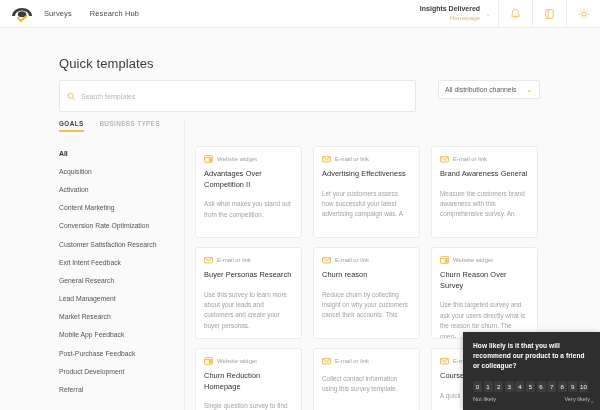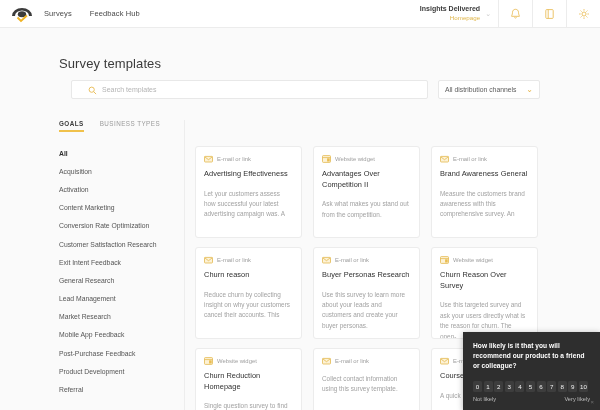--- a/index.html
+++ b/index.html
@@ -47,23 +47,23 @@
   
   .page { position: absolute; top: 28px; left: 0; width: 600px; height: 382px; }
   .page-title {
     position: absolute; left: 59px; top: 28px;
     font-size: 13px; color: #3b3b3b; letter-spacing: .1px;
   }
 
   
   .search-row { position: absolute; left: 59px; top: 52px; width: 481px; display: flex; }
   .search-box {
-    width: 357px; height: 19px;
+    width: 357px; height: 32px;
     background: #fff; border: 1px solid #e8e8e8; border-radius: 2px;
-    display: flex; align-items: center; gap: 5px; padding: 0 16px; margin-left: 12px;
+    display: flex; align-items: center; gap: 5px; padding: 0 7px;
   }
   .search-box input {
     border: 0; outline: 0; background: transparent;
     font-family: "Liberation Sans", sans-serif;
     font-size: 7px; color: #8a8a8a; flex: 1;
   }
   .search-box input::placeholder { color: #b4b4b4; }
   .dd {
     margin-left: auto; width: 102px; height: 19px;
     background: #fff; border: 1px solid #e8e8e8; border-radius: 2px;
@@ -146,21 +146,21 @@
   <div class="topbar">
     <div class="logo">
       <svg width="24" height="18" viewBox="0 0 24 18" aria-hidden="true">
         <path d="M2 11 A10 8 0 0 1 22 11 L19 11 A7 5.5 0 0 0 5 11 Z" fill="#3b3b3b"></path>
         <ellipse cx="12" cy="9.2" rx="4.2" ry="3" fill="#3b3b3b"></ellipse>
         <polyline points="7.5,12.5 11,16 17,10.5" fill="none" stroke="#f0b323" stroke-width="1.8"></polyline>
       </svg>
     </div>
     <div class="nav-links">
       <div class="nav-link">Surveys</div>
-      <div class="nav-link">Feedback Hub</div>
+      <div class="nav-link">Research Hub</div>
     </div>
 
     <div class="topbar-right">
       <div class="account">
         <div class="account-text">
           <div class="account-name">Insights Delivered</div>
           <div class="account-sub">Homepage</div>
         </div>
         <span class="chev">⌄</span>
       </div>
@@ -198,21 +198,21 @@
                 <line x1="3.6" y1="8.4" x2="2.6" y2="9.4"></line>
             </g>
           </svg>
         </span>
       </div>
     </div>
   </div>
 
   <div class="page">
 
-    <div class="page-title">Survey templates</div>
+    <div class="page-title">Quick templates</div>
 
     <div class="search-row">
       <div class="search-box">
         <span>
           <svg width="9" height="9" viewBox="0 0 9 9" aria-hidden="true">
             <circle cx="3.7" cy="3.7" r="2.6" fill="none" stroke="#e8b94f" stroke-width="0.9"></circle>
             <line x1="5.7" y1="5.7" x2="8.1" y2="8.1" stroke="#e8b94f" stroke-width="0.9"></line>
           </svg>
         </span>
         <input type="text" placeholder="Search templates" style="">
@@ -245,81 +245,81 @@
           <div class="side-item">Product Development</div>
           <div class="side-item">Referral</div>
         </div>
     </div>
 
     <div class="cards" id="cards">
         <div class="card">
           <div class="badge">
             <span class="badge-ic">
               <svg width="9" height="8" viewBox="0 0 9 8" aria-hidden="true">
-                <rect x="0.5" y="1.4" width="8" height="5.6" rx="0.7" fill="#fdf2d6" stroke="#e3b94f" stroke-width="0.8"></rect>
-                <polyline points="0.7,1.8 4.5,4.7 8.3,1.8" fill="none" stroke="#e3b94f" stroke-width="0.8"></polyline>
-              </svg>
-            </span>
-            <span class="badge-label">E-mail or link</span>
-          </div>
-          <div class="card-title">Advertising Effectiveness</div>
-          <div class="card-desc">Let your customers assess how successful your latest advertising campaign was. A</div>
-        </div>
-        <div class="card">
-          <div class="badge">
-            <span class="badge-ic">
-              <svg width="9" height="8" viewBox="0 0 9 8" aria-hidden="true">
                 <rect x="0.5" y="0.6" width="8" height="6.8" rx="0.8" fill="#fdf2d6" stroke="#e3b94f" stroke-width="0.8"></rect>
                 <line x1="0.5" y1="2.6" x2="8.5" y2="2.6" stroke="#e3b94f" stroke-width="0.8"></line>
                 <rect x="5.1" y="3.3" width="2.6" height="3.2" fill="#e9bd52"></rect>
               </svg>
             </span>
             <span class="badge-label">Website widget</span>
           </div>
           <div class="card-title">Advantages Over Competition II</div>
           <div class="card-desc">Ask what makes you stand out from the competition.</div>
         </div>
         <div class="card">
           <div class="badge">
             <span class="badge-ic">
               <svg width="9" height="8" viewBox="0 0 9 8" aria-hidden="true">
                 <rect x="0.5" y="1.4" width="8" height="5.6" rx="0.7" fill="#fdf2d6" stroke="#e3b94f" stroke-width="0.8"></rect>
                 <polyline points="0.7,1.8 4.5,4.7 8.3,1.8" fill="none" stroke="#e3b94f" stroke-width="0.8"></polyline>
               </svg>
             </span>
             <span class="badge-label">E-mail or link</span>
           </div>
+          <div class="card-title">Advertising Effectiveness</div>
+          <div class="card-desc">Let your customers assess how successful your latest advertising campaign was. A</div>
+        </div>
+        <div class="card">
+          <div class="badge">
+            <span class="badge-ic">
+              <svg width="9" height="8" viewBox="0 0 9 8" aria-hidden="true">
+                <rect x="0.5" y="1.4" width="8" height="5.6" rx="0.7" fill="#fdf2d6" stroke="#e3b94f" stroke-width="0.8"></rect>
+                <polyline points="0.7,1.8 4.5,4.7 8.3,1.8" fill="none" stroke="#e3b94f" stroke-width="0.8"></polyline>
+              </svg>
+            </span>
+            <span class="badge-label">E-mail or link</span>
+          </div>
           <div class="card-title">Brand Awareness General</div>
           <div class="card-desc">Measure the customers brand awareness with this comprehensive survey. An</div>
         </div>
         <div class="card">
           <div class="badge">
             <span class="badge-ic">
               <svg width="9" height="8" viewBox="0 0 9 8" aria-hidden="true">
                 <rect x="0.5" y="1.4" width="8" height="5.6" rx="0.7" fill="#fdf2d6" stroke="#e3b94f" stroke-width="0.8"></rect>
                 <polyline points="0.7,1.8 4.5,4.7 8.3,1.8" fill="none" stroke="#e3b94f" stroke-width="0.8"></polyline>
               </svg>
             </span>
             <span class="badge-label">E-mail or link</span>
           </div>
+          <div class="card-title">Buyer Personas Research</div>
+          <div class="card-desc">Use this survey to learn more about your leads and customers and create your buyer personas.</div>
+        </div>
+        <div class="card">
+          <div class="badge">
+            <span class="badge-ic">
+              <svg width="9" height="8" viewBox="0 0 9 8" aria-hidden="true">
+                <rect x="0.5" y="1.4" width="8" height="5.6" rx="0.7" fill="#fdf2d6" stroke="#e3b94f" stroke-width="0.8"></rect>
+                <polyline points="0.7,1.8 4.5,4.7 8.3,1.8" fill="none" stroke="#e3b94f" stroke-width="0.8"></polyline>
+              </svg>
+            </span>
+            <span class="badge-label">E-mail or link</span>
+          </div>
           <div class="card-title">Churn reason</div>
           <div class="card-desc">Reduce churn by collecting insight on why your customers cancel their accounts. This</div>
-        </div>
-        <div class="card">
-          <div class="badge">
-            <span class="badge-ic">
-              <svg width="9" height="8" viewBox="0 0 9 8" aria-hidden="true">
-                <rect x="0.5" y="1.4" width="8" height="5.6" rx="0.7" fill="#fdf2d6" stroke="#e3b94f" stroke-width="0.8"></rect>
-                <polyline points="0.7,1.8 4.5,4.7 8.3,1.8" fill="none" stroke="#e3b94f" stroke-width="0.8"></polyline>
-              </svg>
-            </span>
-            <span class="badge-label">E-mail or link</span>
-          </div>
-          <div class="card-title">Buyer Personas Research</div>
-          <div class="card-desc">Use this survey to learn more about your leads and customers and create your buyer personas.</div>
         </div>
         <div class="card">
           <div class="badge">
             <span class="badge-ic">
               <svg width="9" height="8" viewBox="0 0 9 8" aria-hidden="true">
                 <rect x="0.5" y="0.6" width="8" height="6.8" rx="0.8" fill="#fdf2d6" stroke="#e3b94f" stroke-width="0.8"></rect>
                 <line x1="0.5" y1="2.6" x2="8.5" y2="2.6" stroke="#e3b94f" stroke-width="0.8"></line>
                 <rect x="5.1" y="3.3" width="2.6" height="3.2" fill="#e9bd52"></rect>
               </svg>
             </span>

